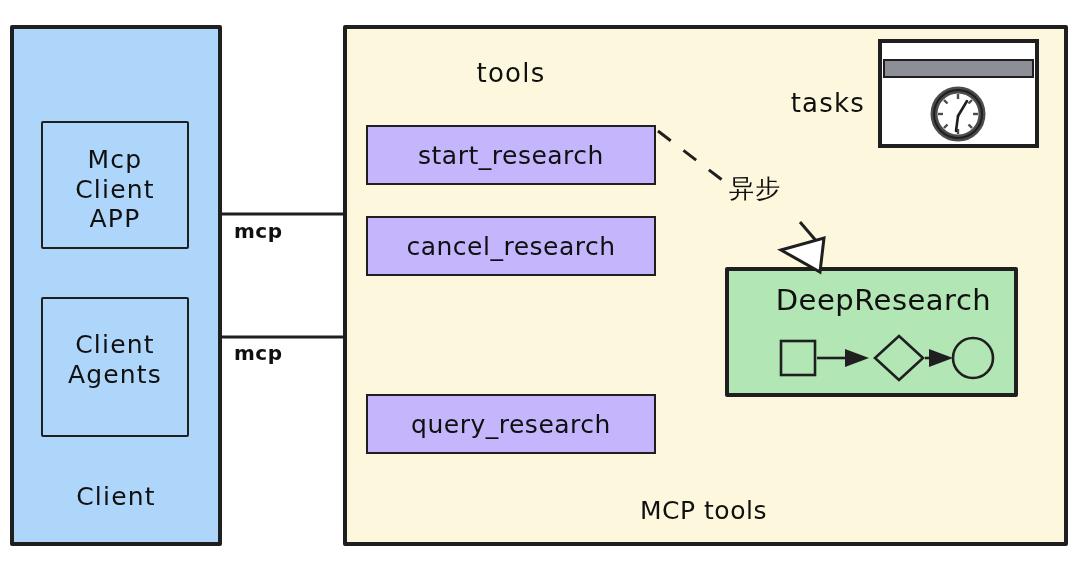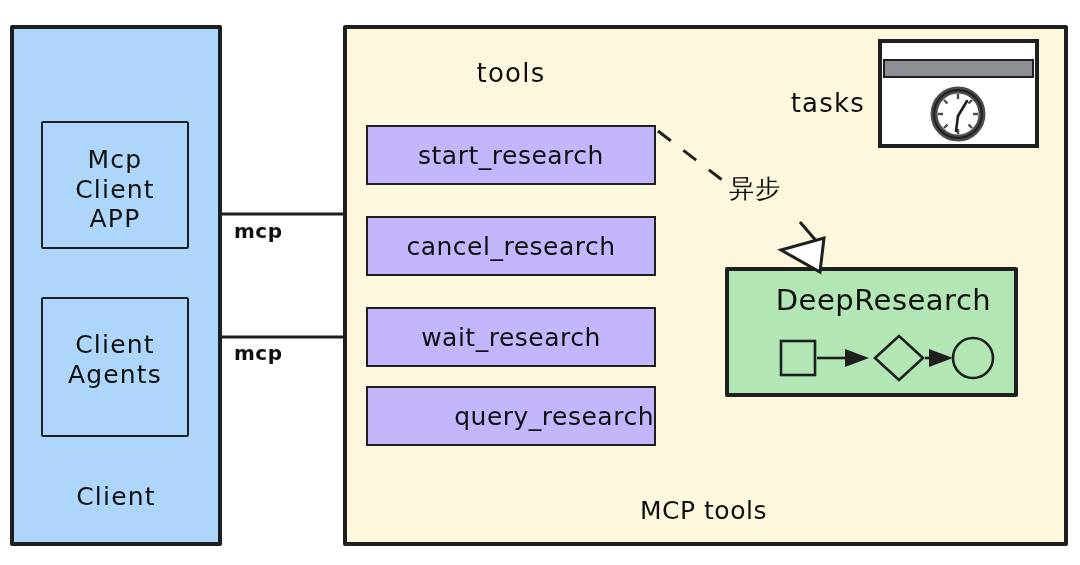--- a/index.html
+++ b/index.html
@@ -125,21 +125,21 @@
     justify-content: center;
   }
   .tool-label {
     font-size: 25px;
     color: #101010;
     letter-spacing: 0.5px;
   }
   #tool-box-0 { top: 125px; }
   #tool-box-1 { top: 216px; }
   #tool-box-2 { top: 307px; }
-  #tool-box-3 { top: 386px; justify-content: flex-end; }
+  #tool-box-3 { top: 394px; }
 
   
   #tasks-title {
     position: absolute;
     left: 755px;
     top: 88px;
     width: 110px;
     text-align: right;
     font-size: 26px;
     color: #101010;
@@ -251,23 +251,20 @@
 
   <div class="box" id="server-container"></div>
 
   <div class="handwr" id="tools-title">tools</div>
 
   <div class="tool-box" id="tool-box-0">
     <span class="tool-label handwr">start_research</span>
   </div>
   <div class="tool-box" id="tool-box-1">
     <span class="tool-label handwr">cancel_research</span>
-  </div>
-  <div class="tool-box" id="tool-box-2">
-    <span class="tool-label handwr">wait_research</span>
   </div>
   <div class="tool-box" id="tool-box-3">
     <span class="tool-label handwr">query_research</span>
   </div>
 
   <div class="handwr" id="tasks-title">tasks</div>
 
   <div id="tasks-card">
     <svg width="165" height="115" viewBox="0 0 165 115">
 

